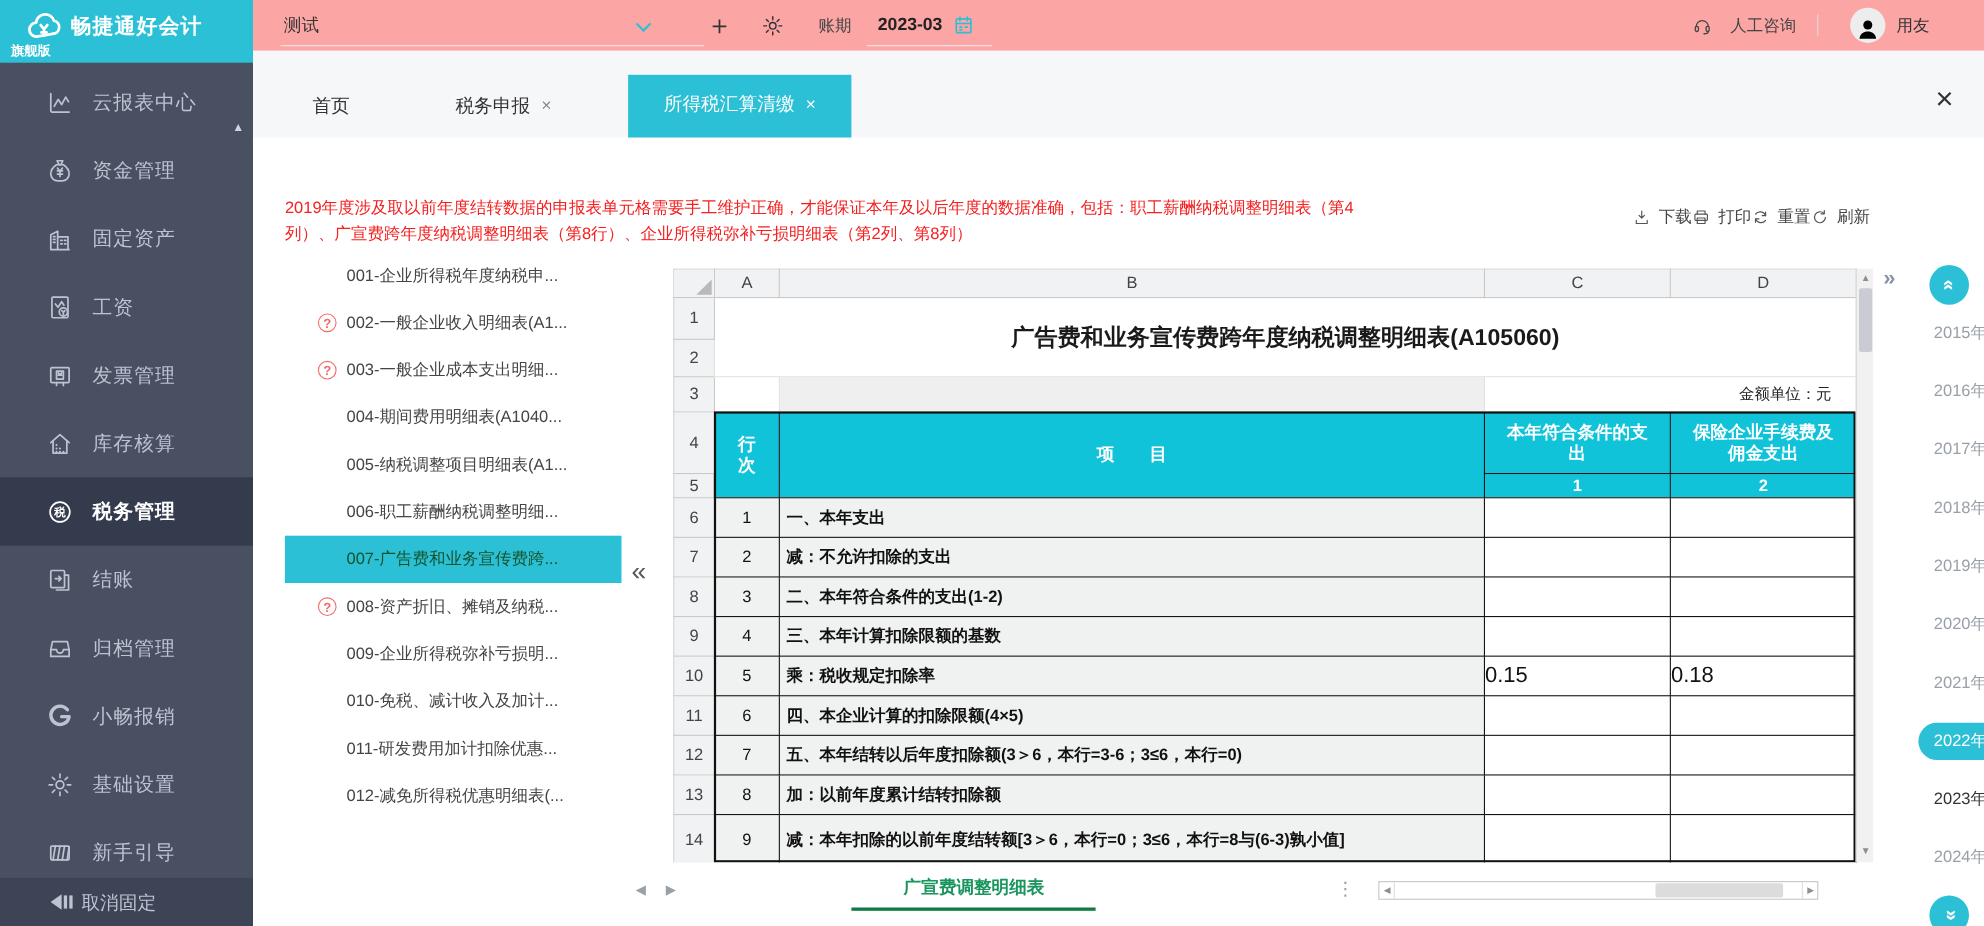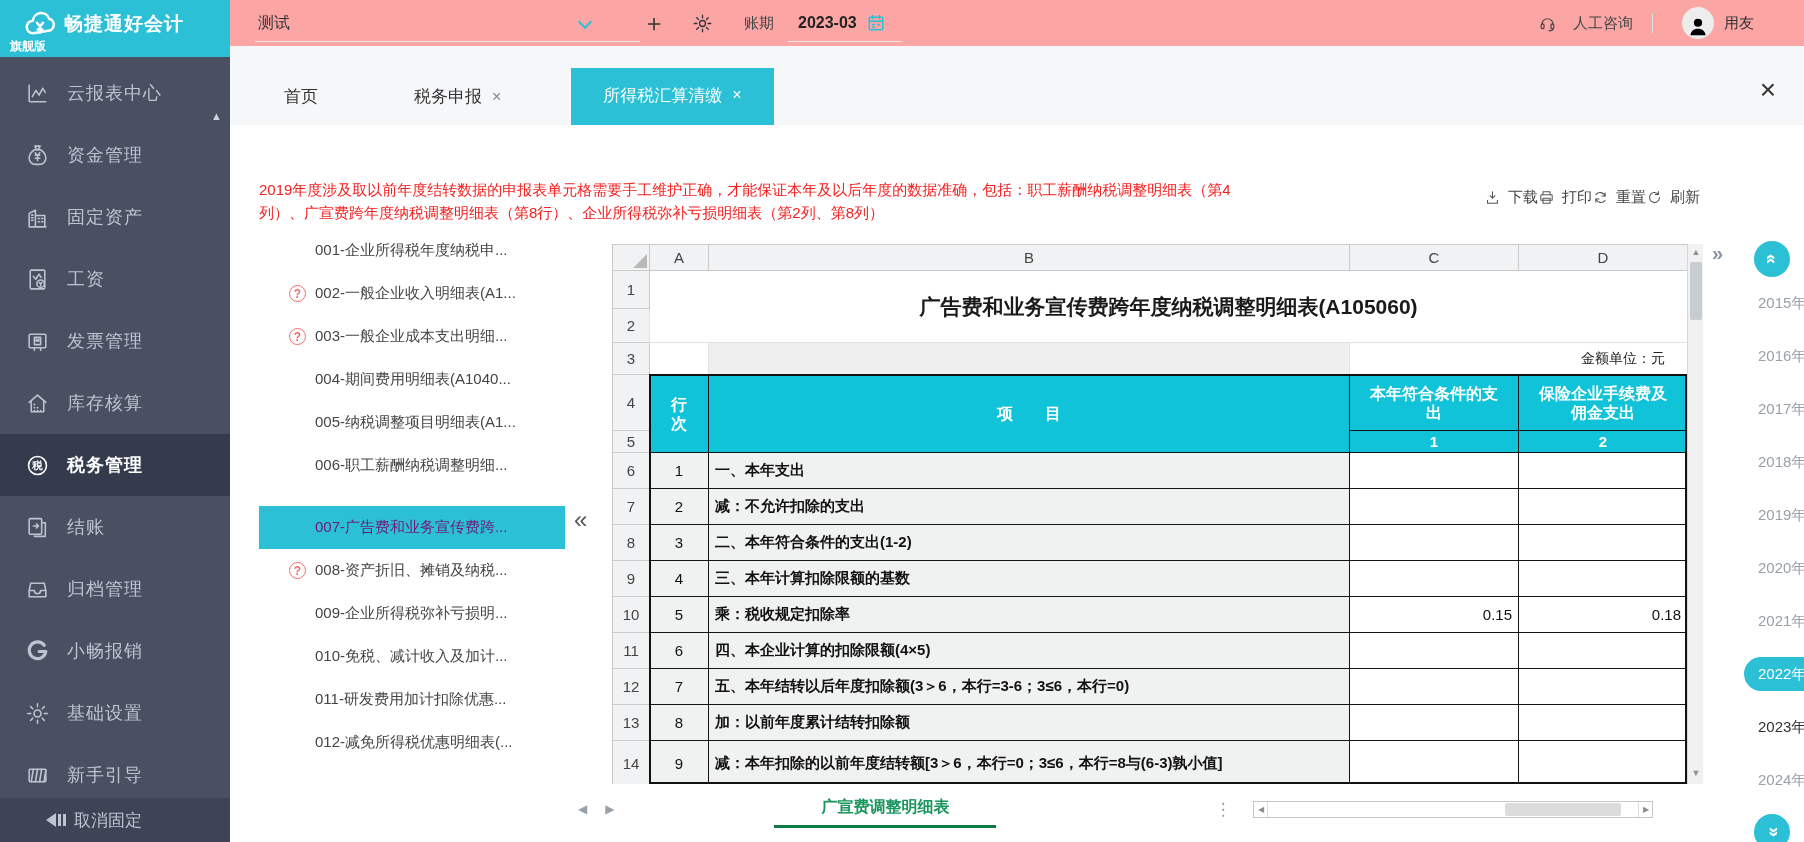--- a/index.html
+++ b/index.html
@@ -33,21 +33,21 @@
   .tb-support{left:1538px;color:#444;font-size:15px;gap:16px;}
   .tb-support svg{width:19px;height:19px;}
   .tb-divider{position:absolute;left:1652px;top:13px;width:1px;height:20px;background:#ddd;}
   .tb-user{left:1682px;gap:10px;font-size:15px;color:#333;}
   .avatar{width:32px;height:32px;border-radius:50%;background:#ededed;overflow:hidden;display:inline-flex;align-items:flex-end;justify-content:center;color:#b9bfc7;}
   .avatar svg{width:26px;height:26px;}
 
   
   .sidebar{position:absolute;left:0;top:46px;bottom:0;width:230px;background:var(--sbbg);z-index:3;overflow:hidden;}
   .side-menu{padding-top:16px;}
-  .side-item{height:62px;display:flex;align-items:center;padding-left:24px;color:var(--sbtxt);cursor:pointer;}
+  .side-item{height:62px;display:flex;align-items:center;padding-left:41px;color:var(--sbtxt);cursor:pointer;}
   .side-item .icn{width:26px;height:26px;margin-right:17px;} .side-item .icn svg{width:25px;height:25px;}
   .side-label{font-size:18px;letter-spacing:1px;}
   .side-item.active{background:var(--sbsel);color:#fff;}
   .side-item.active .side-label{font-weight:bold;}
   .sb-arrow{position:absolute;right:8px;color:#cfd4e0;font-size:11px;cursor:pointer;z-index:4;}
   .sb-up{top:64px;} .sb-down{top:772px;}
   .pinbar{position:absolute;left:0;right:0;bottom:0;height:44px;background:var(--sbbar);display:flex;align-items:center;padding-left:46px;color:var(--sbtxt);cursor:pointer;z-index:5;}
   .pin-icon{display:inline-flex;align-items:center;margin-right:8px;}
   .pin-tri{width:0;height:0;border-top:7px solid transparent;border-bottom:7px solid transparent;border-right:10px solid var(--sbtxt);}
   .pin-bar{width:3px;height:12px;background:var(--sbtxt);margin-left:2px;}
@@ -64,40 +64,40 @@
 
   .notice{position:absolute;left:29px;top:132px;width:1260px;color:var(--red);font-size:15px;line-height:23px;}
   .actions{position:absolute;right:104px;top:142px;display:flex;}
   .action-btn{display:flex;align-items:center;gap:7px;font-size:15px;color:#444;cursor:pointer;}
   .action-btn svg{width:17px;height:17px;stroke:#555;}
 
   
   .form-list{position:absolute;left:29px;top:183px;width:306px;}
   .form-item{height:43px;display:flex;align-items:center;padding-left:56px;font-size:15px;color:#454545;position:relative;cursor:pointer;white-space:nowrap;}
   .form-item .qmark{position:absolute;left:30px;width:17px;height:17px;border:1.5px solid #f26c6c;color:#f26c6c;border-radius:50%;font-size:12px;display:flex;align-items:center;justify-content:center;font-weight:bold;}
-  .form-item.active{background:var(--accent);color:#701a75;margin-top:19px;}
+  .form-item.active{background:var(--accent);color:#14532d;}
   .collapse-btn{position:absolute;left:344px;top:460px;font-size:24px;color:#555;cursor:pointer;}
 
   
   .grid{position:absolute;left:382px;top:198px;width:1091px;height:540px;overflow:hidden;background:#fff;}
   table.sheet{border-collapse:collapse;table-layout:fixed;width:1075px;}
   .sheet td,.sheet th{overflow:hidden;}
   .gut,.colhd{background:#f1f2f3;border:1px solid #c9c9c9;color:#444;font-size:15px;font-weight:400;text-align:center;}
   .corner{position:relative;}
   .corner:after{content:"";position:absolute;right:2px;bottom:2px;border-style:solid;border-width:0 0 14px 14px;border-color:transparent transparent #b9b9b9 transparent;}
   .lt{border:1px solid #e3e3e3;background:#fff;margin-left:24px;}
   .title-cell{font-size:21px;font-weight:bold;text-align:center;color:#1a1a1a;}
   .shade{background:#efefef;}
   .unit-cell{text-align:right;padding-right:22px;font-size:14px;color:#222;}
   .bk{border:1px solid #141414;}
   .ch{background:var(--thead);color:#fff;font-weight:bold;font-size:16px;text-align:center;padding:0 14px;line-height:19px;}
   .chn{background:var(--thead);color:#fff;font-weight:bold;font-size:15px;text-align:center;}
   td.line{text-align:center;font-size:15px;color:#111;background:#f0f1f1;}
   td.item{font-weight:bold;font-size:15px;color:#111;background:#f0f1f1;padding-left:6px;white-space:nowrap;}
-  td.val{text-align:right;padding-right:6px;font-size:15px;color:#111;background:#fff;}
+  td.val{text-align:left;padding-right:6px;font-size:20px;color:#111;background:#fff;}
   .bframe{position:absolute;left:37px;top:130px;width:1038px;height:calc(100% - 130px);border:2px solid #111;pointer-events:none;}
   .vscroll{position:absolute;right:0;top:0;bottom:0;width:16px;background:#f1f1f1;border-left:1px solid #d6d6d6;}
   .vs-btn{position:absolute;left:0;width:16px;height:16px;color:#8a8f98;font-size:9px;display:flex;align-items:center;justify-content:center;cursor:pointer;}
   .vs-up{top:0;} .vs-down{bottom:3px;}
   .vs-thumb{position:absolute;left:2px;top:18px;width:12px;height:58px;background:#c9cdd3;border-radius:2px;cursor:pointer;}
 
   
   .sfoot{position:absolute;left:330px;top:744px;width:1143px;height:38px;background:#fff;display:flex;align-items:center;}
   .nav-arrow{color:#9aa0a8;font-size:12px;cursor:pointer;margin-left:18px;}
   .sheet-tab{margin-left:160px;width:222px;height:38px;display:flex;align-items:center;justify-content:center;font-size:16px;font-weight:bold;color:var(--green);border-bottom:3px solid var(--greenline);cursor:pointer;background:#fff;}

